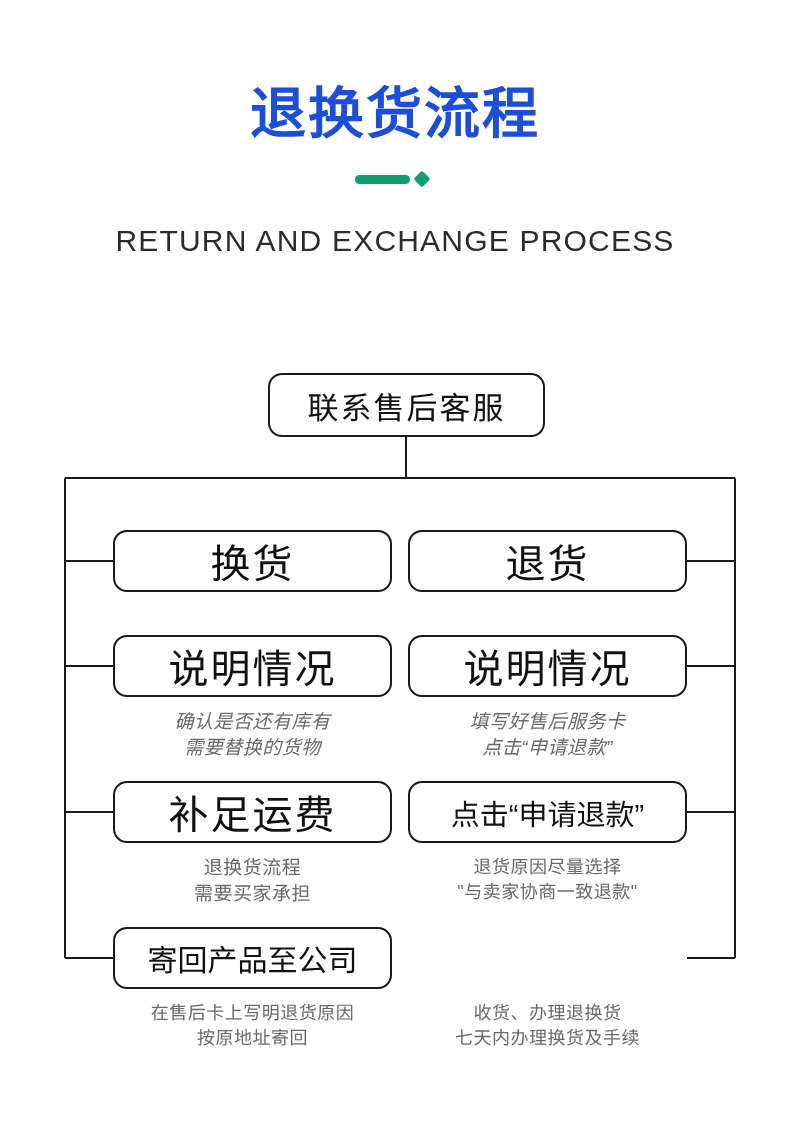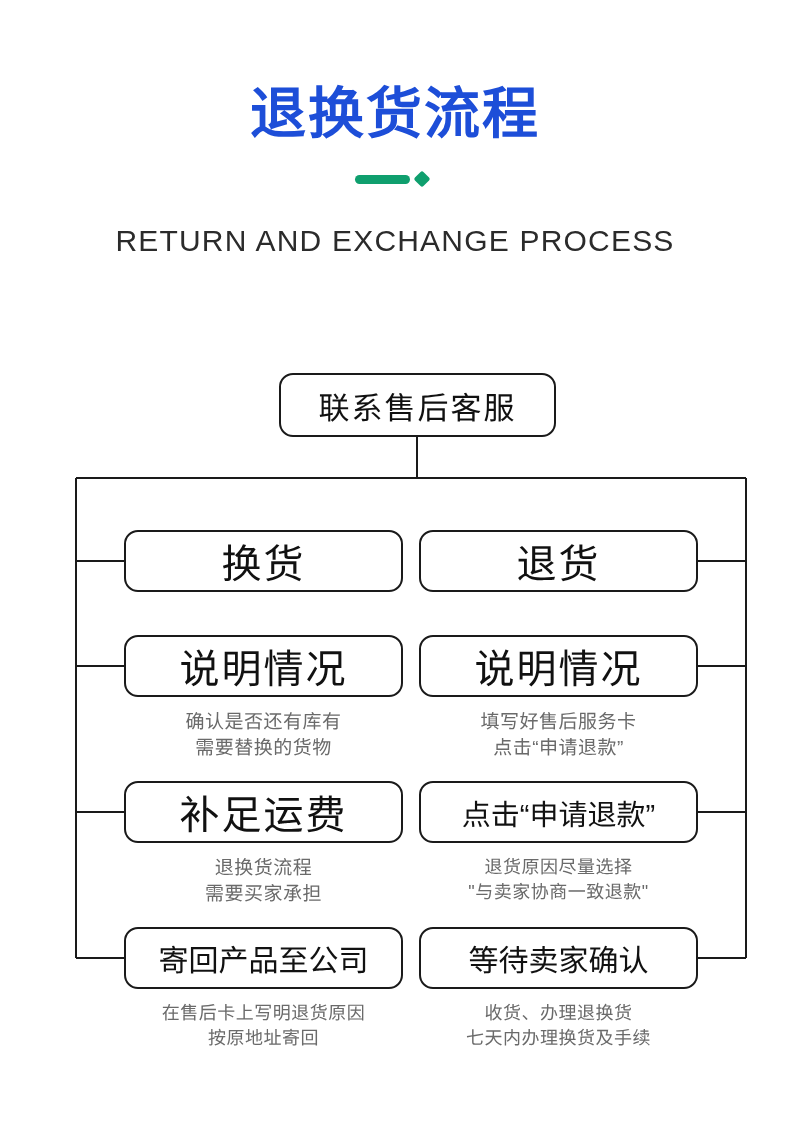--- a/index.html
+++ b/index.html
@@ -65,21 +65,21 @@
     padding-top: 26px;
     font-size: 30px;
     font-weight: 400;
     letter-spacing: 1.2px;
     color: #2b2b2b;
   }
 
   
   .flow {
     position: absolute;
-    left: 16px;
+    left: 5px;
     top: 0;
     width: 680px;
     height: 1130px;
   }
   .flow-svg {
     position: absolute;
     left: 0;
     top: 0;
     width: 790px;
     height: 1130px;
@@ -135,21 +135,21 @@
     text-align: center;
     font-size: 19px;
     line-height: 1.38;
     color: #6a6a6a;
     letter-spacing: 0.5px;
     z-index: 2;
   }
   .caption.small {
     font-size: 18px;
   }
-  .cap-row2 { top: 709px; }
+  .cap-row2 { top: 709px; font-style: italic; }
   .cap-row3 { top: 855px; }
   .cap-row4 { top: 1001px; }
   .caption .cap-line { display: block; white-space: nowrap; }
 </style>
 </head>
 <body>
 
 <div class="header">
   <h1 class="page-title">退换货流程</h1>
 
@@ -215,19 +215,18 @@
     <span class="cap-line">填写好售后服务卡</span>
     <span class="cap-line">点击“申请退款”</span>
   </div>
 
   <div class="node node-cell tight-text col-right row3">点击“申请退款”</div>
   <div class="caption small col-right cap-row3">
     <span class="cap-line">退货原因尽量选择</span>
     <span class="cap-line">"与卖家协商一致退款"</span>
   </div>
 
-  <div class="node node-cell wide-text col-right row4">等待卖家确认</div>
   <div class="caption small col-right cap-row4">
     <span class="cap-line">收货、办理退换货</span>
     <span class="cap-line">七天内办理换货及手续</span>
   </div>
 
 </div>
 
 </body></html>

